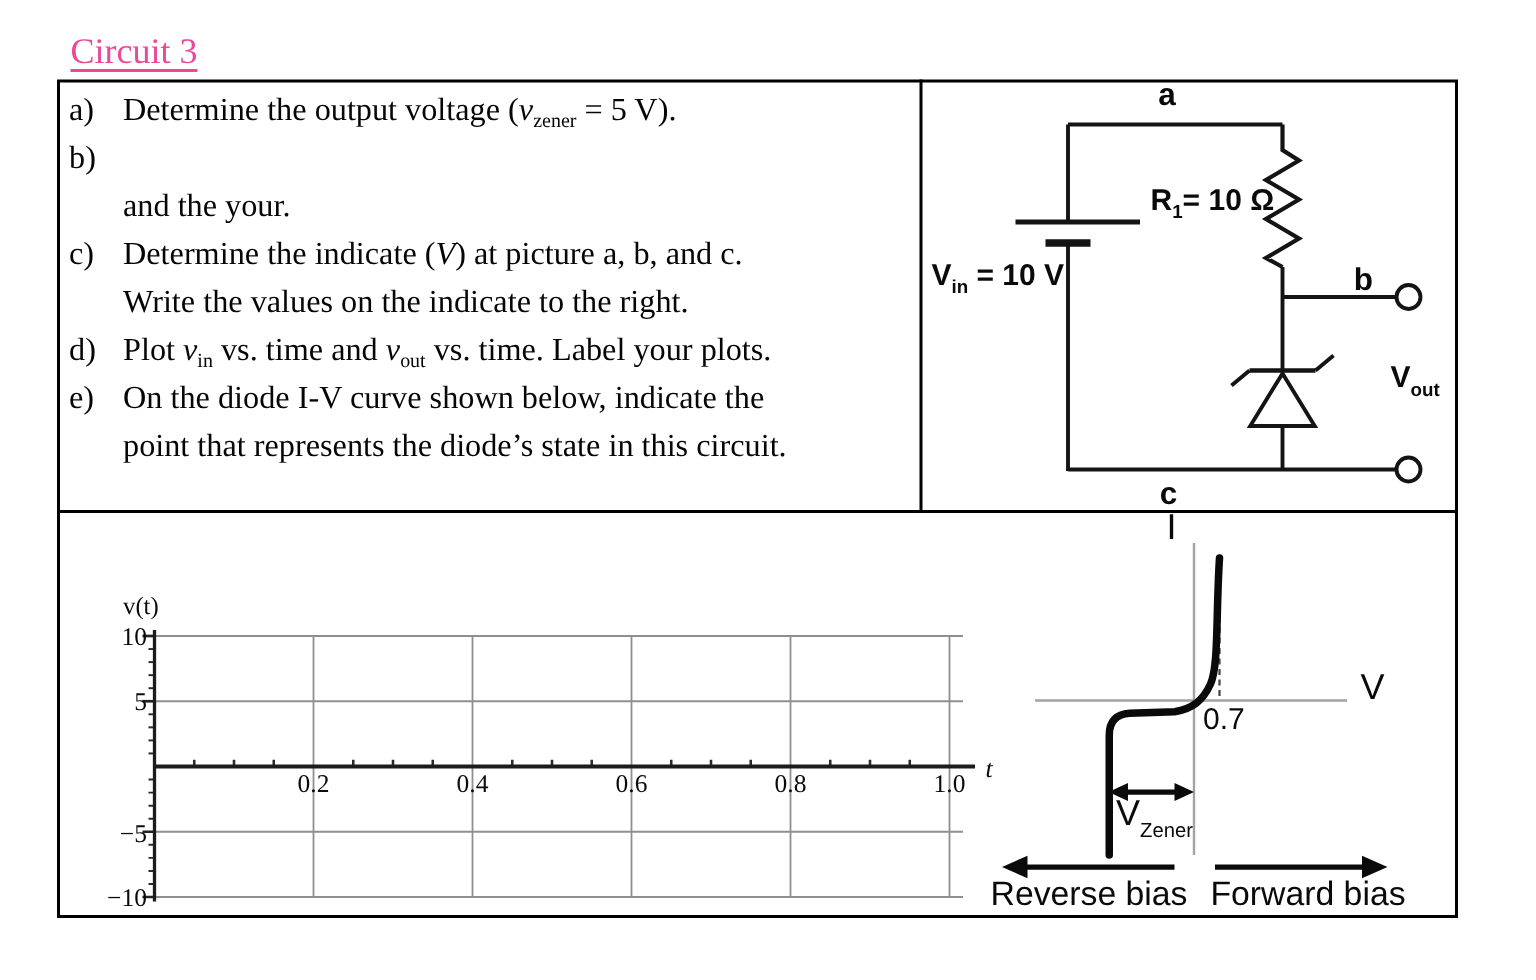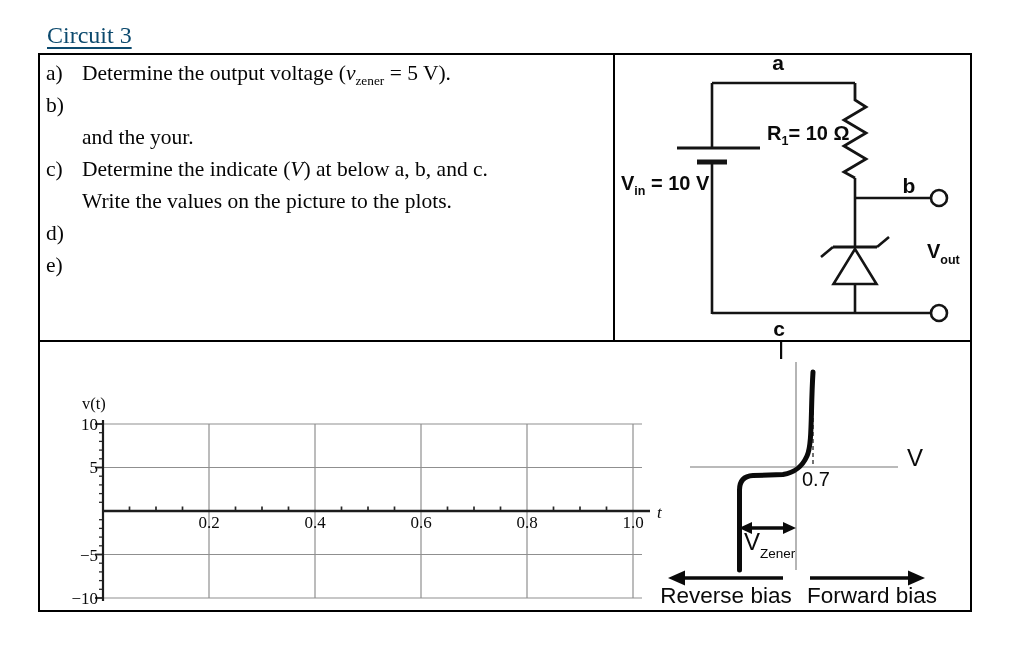--- a/index.html
+++ b/index.html
@@ -1,20 +1,20 @@
 <!DOCTYPE html>
 <html><head>
 <meta charset="utf-8">
 <style>
   html,body{margin:0;padding:0;background:#fff;}
   .page{position:relative;width:1024px;height:653px;background:#fff;overflow:hidden;
         font-family:"Liberation Serif","DejaVu Serif",serif;color:#111;}
   .serif{font-family:"Liberation Serif","DejaVu Serif",serif;}
   .sans{font-family:"Liberation Sans","DejaVu Sans",sans-serif;}
-  .page-title{position:absolute;left:47px;top:22px;font-size:24px;color:#0c4a6e;
+  .page-title{position:absolute;left:47px;top:22px;font-size:24px;color:#ec4899;
         text-decoration:underline;text-underline-offset:4px;}
   .outer-box{position:absolute;left:38px;top:53px;width:934px;height:559px;
         border:2px solid #000;box-sizing:border-box;}
   .vdivider{position:absolute;left:613px;top:53px;width:2px;height:289px;background:#000;}
   .hdivider{position:absolute;left:38px;top:340px;width:934px;height:2px;background:#000;}
   .questions{position:absolute;left:46px;top:57px;width:575px;font-size:21.5px;line-height:32px;color:#050505;}
   .q-row{display:flex;}
   .q-label{flex:none;width:36px;}
   .q-text{flex:none;white-space:nowrap;}
   .q-italic{font-style:italic;}
@@ -37,27 +37,29 @@
       <div class="q-row">
         <span class="q-label">a)</span>
         <span class="q-text"><span>Determine the output voltage (</span><span class="q-italic">v</span><sub class="q-sub">zener</sub><span> = 5 V).</span></span>
       </div>
       <div class="q-row">
         <span class="q-label">b)</span>
         <span class="q-text"><br><span>and the your.</span></span>
       </div>
       <div class="q-row">
         <span class="q-label">c)</span>
-        <span class="q-text"><span>Determine the indicate (</span><span class="q-italic">V</span><span>) at below a, b, and c.</span><br><span>Write the values on the picture to the plots.</span></span>
+        <span class="q-text"><span>Determine the indicate (</span><span class="q-italic">V</span><span>) at picture a, b, and c.</span><br><span>Write the values on the indicate to the right.</span></span>
       </div>
       <div class="q-row">
         <span class="q-label">d)</span>
+        <span class="q-text"><span>Plot </span><span class="q-italic">v</span><sub class="q-sub">in</sub><span> vs. time and </span><span class="q-italic">v</span><sub class="q-sub">out</sub><span> vs. time. Label your plots.</span></span>
       </div>
       <div class="q-row">
         <span class="q-label">e)</span>
+        <span class="q-text"><span>On the diode I-V curve shown below, indicate the</span><br><span>point that represents the diode’s state in this circuit.</span></span>
       </div>
     </div>
 
   <svg style="left:613px;top:53px" width="359" height="288" viewBox="0 0 359 288">
     <g stroke="#141414" stroke-width="2.6" fill="none">
       <line x1="99" y1="30" x2="242" y2="30"></line>
       <line x1="99" y1="30" x2="99" y2="95"></line>
       <line x1="99" y1="109" x2="99" y2="261"></line>
       <line x1="99" y1="260" x2="318" y2="260"></line>
       <line x1="242" y1="125" x2="242" y2="193"></line>

